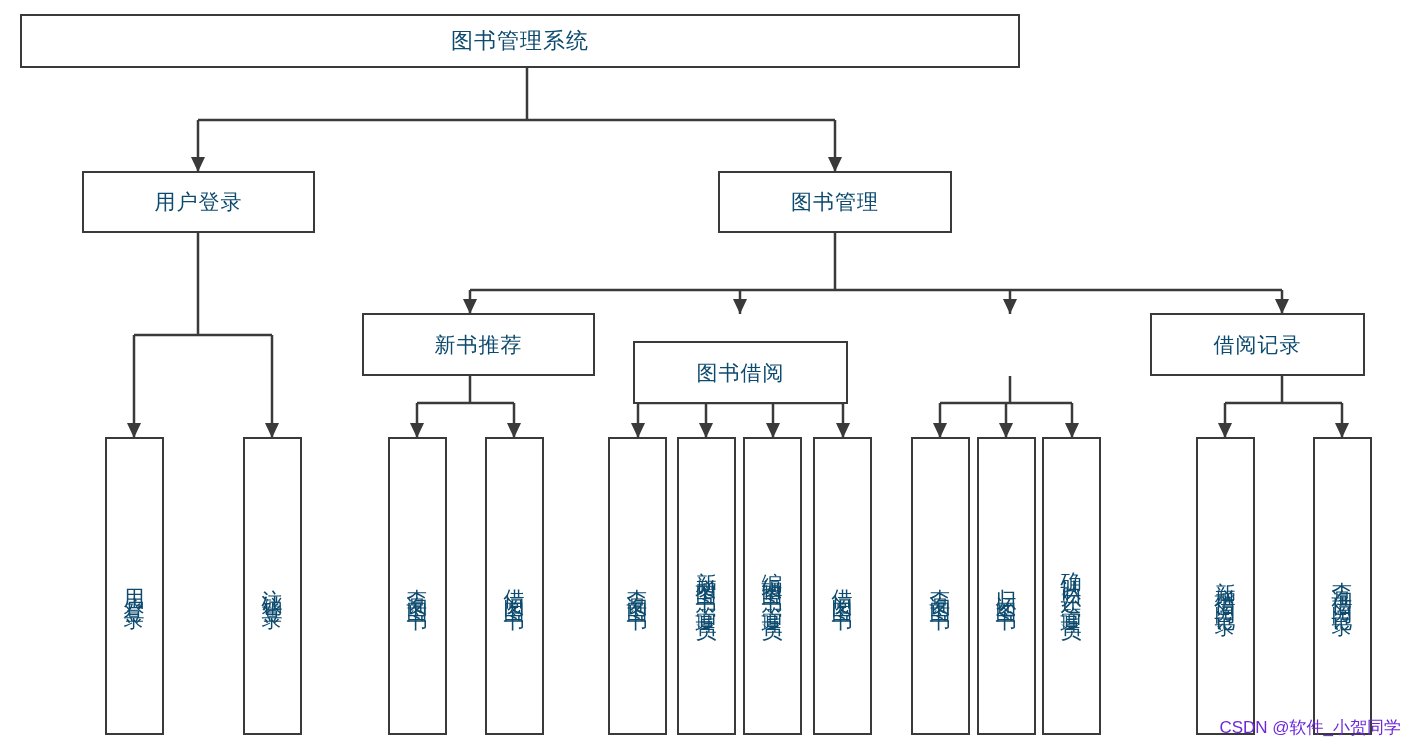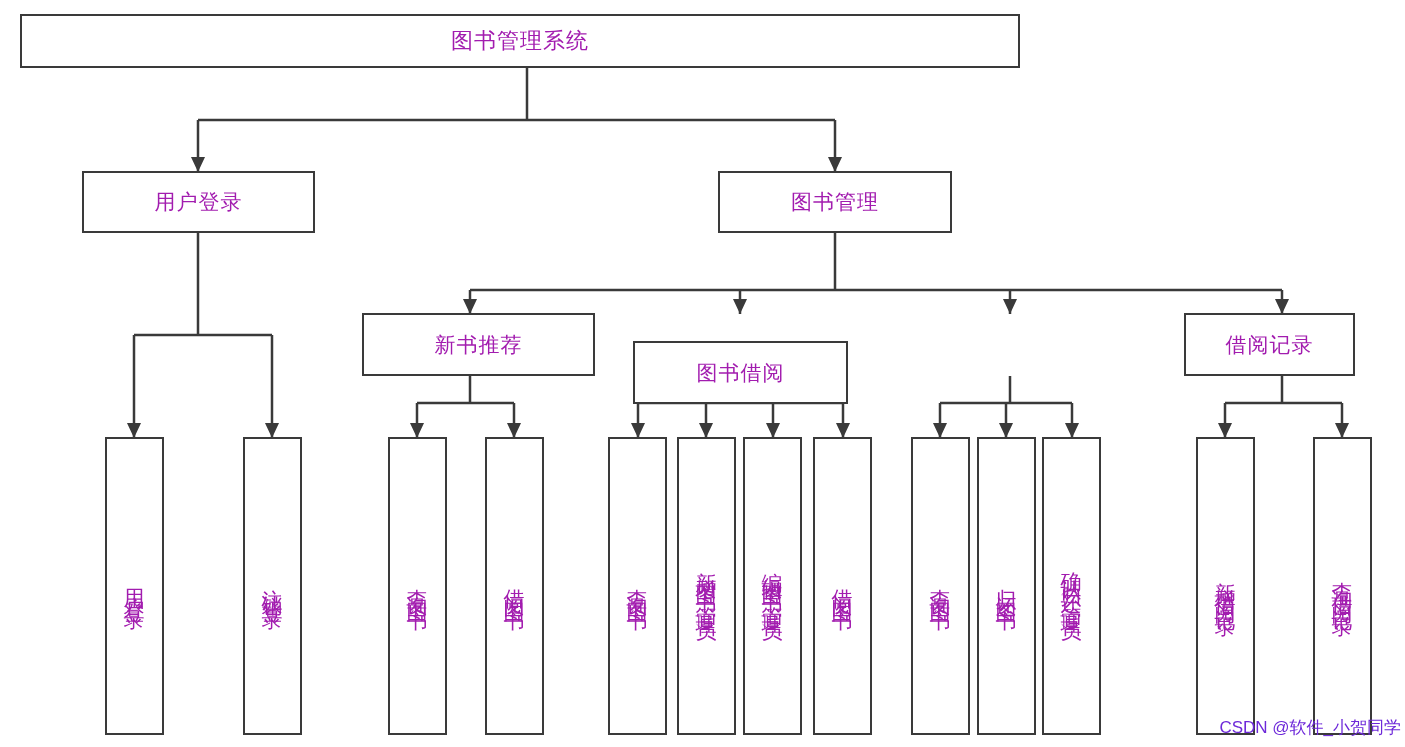--- a/index.html
+++ b/index.html
@@ -11,31 +11,31 @@
     overflow:hidden;
   }
   .wires{position:absolute;left:0;top:0;z-index:1;}
   .ln{stroke:#3a3a3a;stroke-width:2.5;fill:none;}
   .node{
     position:absolute;
     background:#ffffff;
     border:2.5px solid #3a3a3a;
     box-sizing:border-box;
     display:flex;align-items:center;justify-content:center;
-    color:#a21caf;
+    color:#0c4a6e;
     z-index:2;
   }
   .h-node{font-size:21px;letter-spacing:1px;}
   .root{left:20px;top:14px;width:1000px;height:54px;font-size:22px;}
   .n-userlogin{left:82px;top:171px;width:233px;height:62px;}
   .n-bookmgmt{left:718px;top:171px;width:234px;height:62px;font-family:Liberation Serif, serif;}
   .n-newbook{left:362px;top:313px;width:233px;height:63px;}
   .n-borrow{left:633px;top:313px;width:215px;height:63px;margin-top:28px;}
   .n-current{left:903px;top:313px;width:215px;height:63px;}
-  .n-records{left:1184px;top:313px;width:171px;height:63px;}
+  .n-records{left:1150px;top:313px;width:215px;height:63px;}
   .v-node{
     width:59px;height:298px;top:437px;
     writing-mode:vertical-rl;
     text-orientation:mixed;
     font-size:21px;
     letter-spacing:7px;
     line-height:1;
   }
   .v1{left:105px;}  .v2{left:243px;}
   .v3{left:388px;}  .v4{left:485px;}

